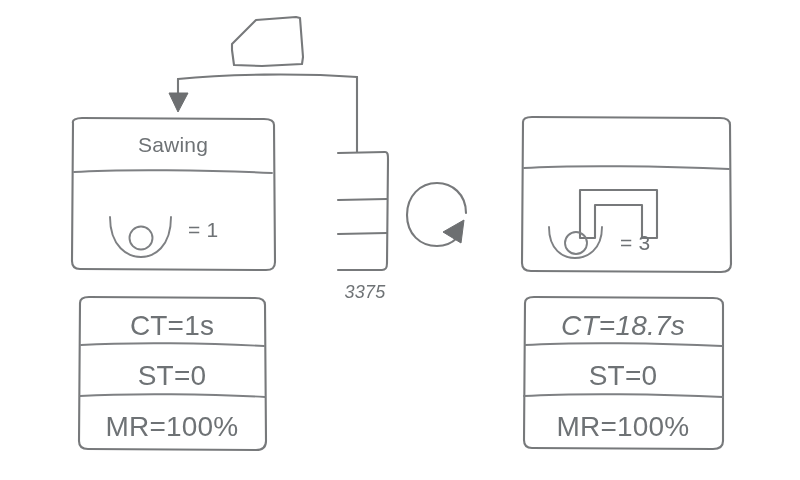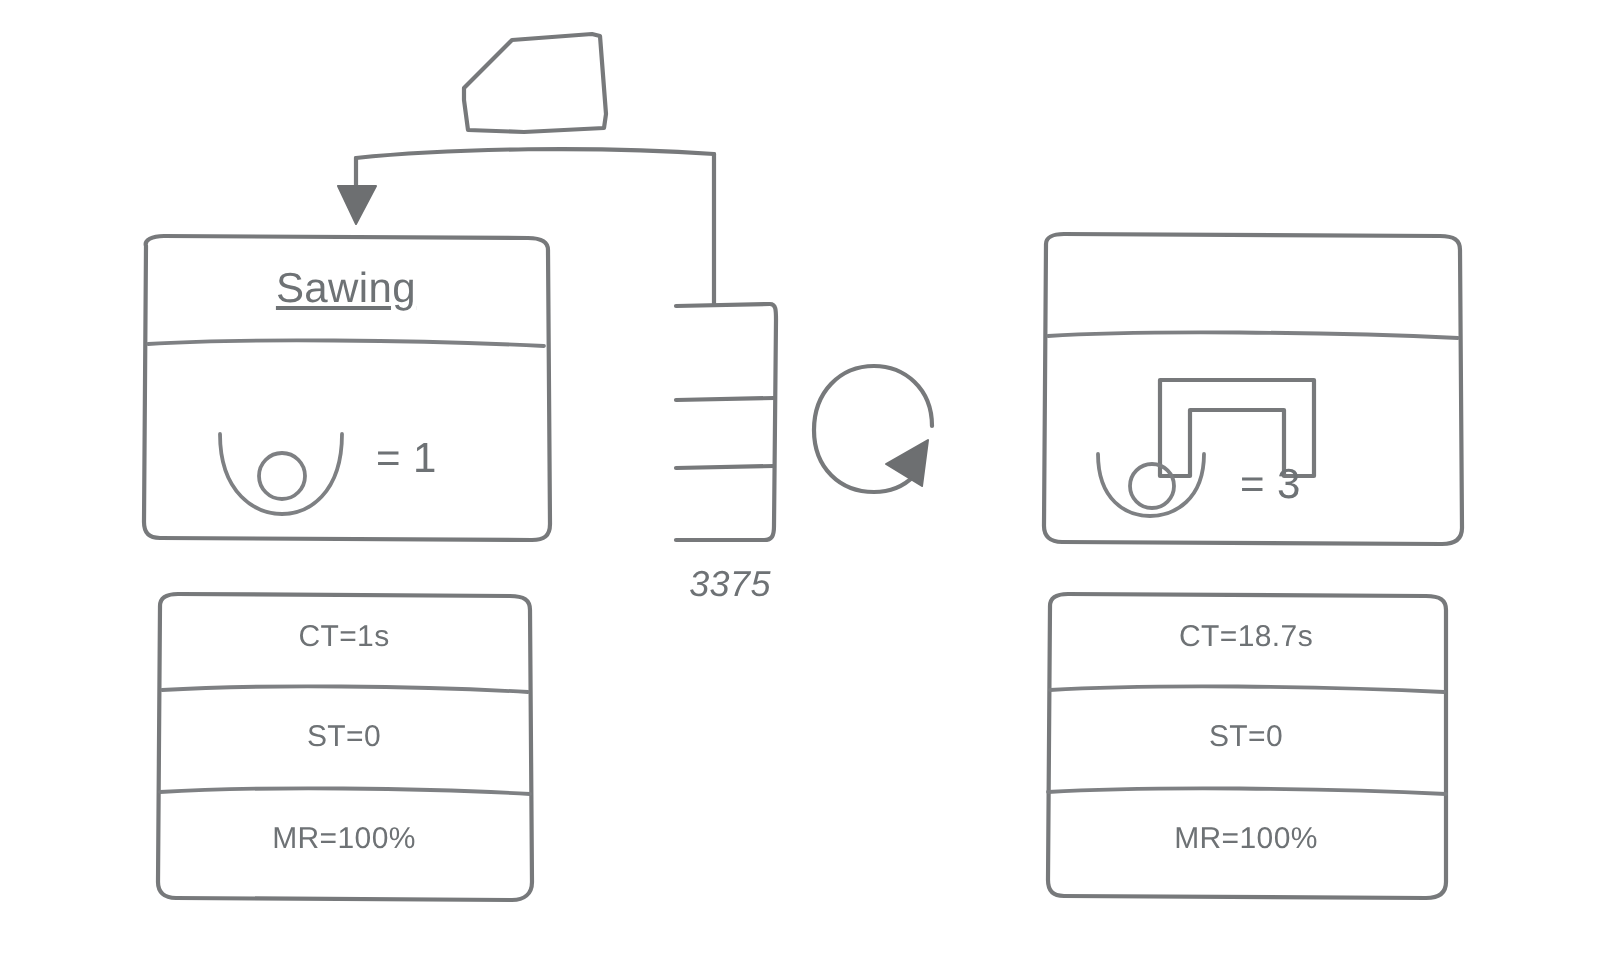--- a/index.html
+++ b/index.html
@@ -46,21 +46,21 @@
     position: absolute;
     color: #6e7275;
     font-family: "Liberation Sans", sans-serif;
     white-space: nowrap;
     letter-spacing: 0.2px;
   }
   .title-text {
     font-size: 21px;
   }
   .data-text {
-    font-size: 15px;
+    font-size: 28px;
   }
   .count-text {
     font-size: 21px;
   }
   .inv-text {
     font-size: 18px;
     font-style: italic;
   }
   .center-x {
     transform: translateX(-50%);
@@ -114,34 +114,34 @@
     <path class="sketch-stroke-thin" d="M549,227 C549,250 563,258 575,258 C587,258 602,250 602,227"></path>
     <circle class="sketch-stroke-thin" cx="576" cy="243" r="11"></circle>
 
     <path class="sketch-stroke" d="M525,303 C525,299 528,297 534,297 L713,298 C720,298 723,300 723,305
              L723,441 C723,447 719,449 713,449 L532,448 C526,448 524,445 524,440 Z"></path>
     <path class="sketch-stroke-thin" d="M525,345 C575,342 660,343 722,346"></path>
     <path class="sketch-stroke-thin" d="M524,396 C575,393 662,394 723,397"></path>
 
   </svg>
 
-  <div class="vsm-label title-text center-x" style="left:173px; top:133px;text-decoration:underline;">Sawing</div>
+  <div class="vsm-label title-text center-x" style="left:173px; top:133px;">Sawing</div>
 
   <div class="vsm-label count-text" style="left:188px; top:218px;">= 1</div>
 
   <div class="vsm-label data-text center-x" style="left:172px; top:310px;">CT=1s</div>
 
   <div class="vsm-label data-text center-x" style="left:172px; top:360px;">ST=0</div>
 
   <div class="vsm-label data-text center-x" style="left:172px; top:411px;">MR=100%</div>
 
   <div class="vsm-label inv-text center-x" style="left:365px; top:282px;">3375</div>
 
 
   <div class="vsm-label count-text" style="left:620px; top:231px;">= 3</div>
 
-  <div class="vsm-label data-text center-x" style="left:623px; top:310px;">CT=18.7s</div>
+  <div class="vsm-label data-text center-x" style="left:623px; top:310px;font-style:italic;">CT=18.7s</div>
 
   <div class="vsm-label data-text center-x" style="left:623px; top:360px;">ST=0</div>
 
   <div class="vsm-label data-text center-x" style="left:623px; top:411px;">MR=100%</div>
 
 </div>
 
 </body></html>

